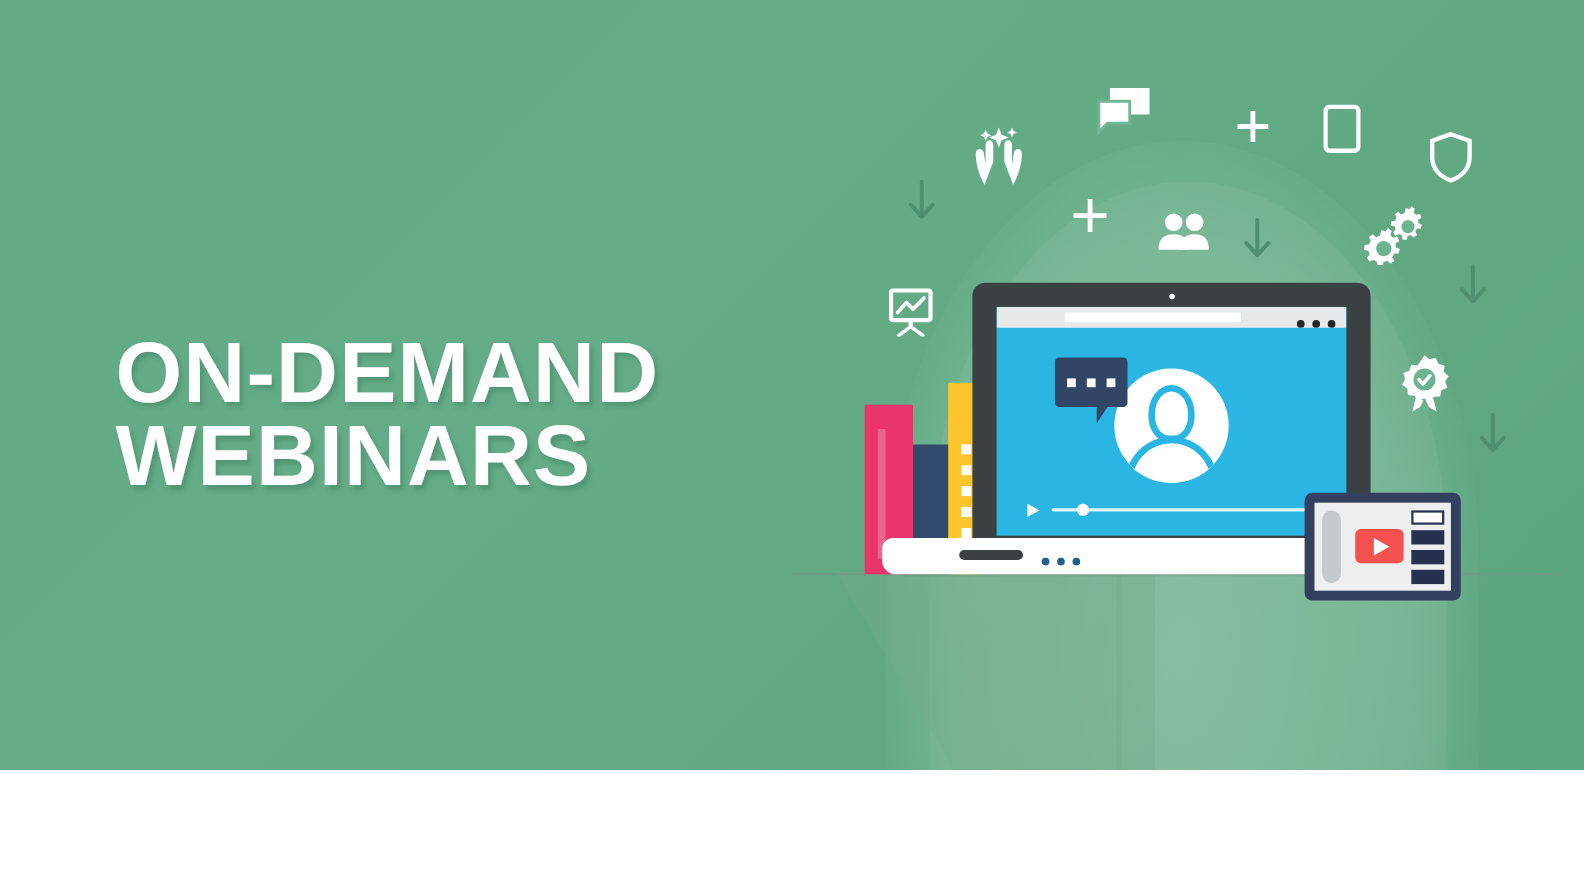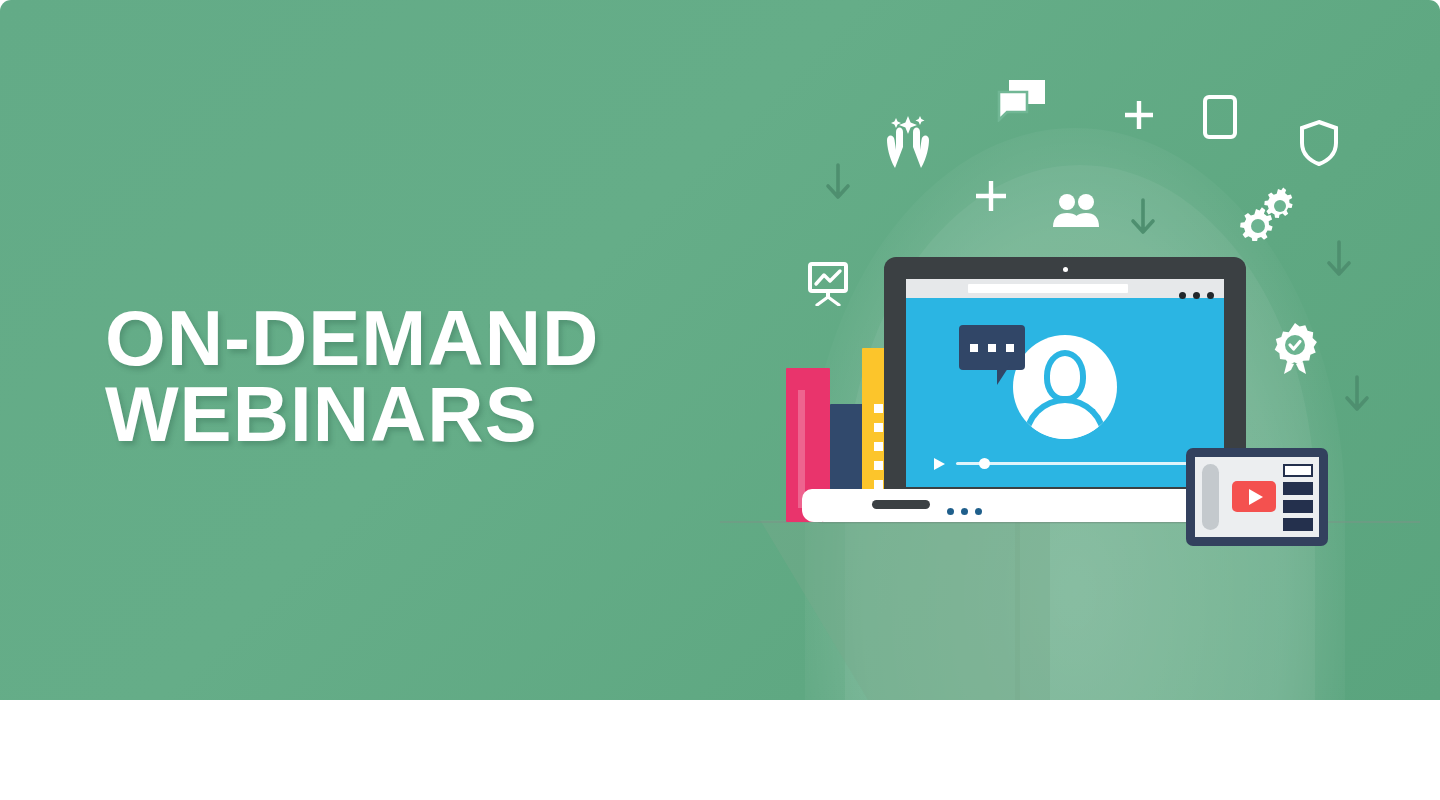--- a/index.html
+++ b/index.html
@@ -1,21 +1,21 @@
 <!DOCTYPE html>
 <html><head>
 <meta charset="utf-8">
 <style>
   html,body{margin:0;padding:0;}
   body{
     width:1440px;height:800px;overflow:hidden;
     font-family:"Liberation Sans", sans-serif;
     background:#ffffff;
   }
-  .stage{position:relative;width:1440px;height:800px;overflow:hidden;background:#fff;border-radius:11px;}
+  .stage{position:relative;width:1440px;height:800px;overflow:hidden;background:#fff;}
 
   
   .hero{
     position:absolute;left:0;top:0;width:1440px;height:700px;
     background:linear-gradient(135deg,#63ab87 0%,#65ad88 40%,#5fa882 70%,#5aa47e 100%);
     overflow:hidden;
   }
   
   .glow{
     position:absolute;left:805px;top:128px;width:540px;height:620px;

